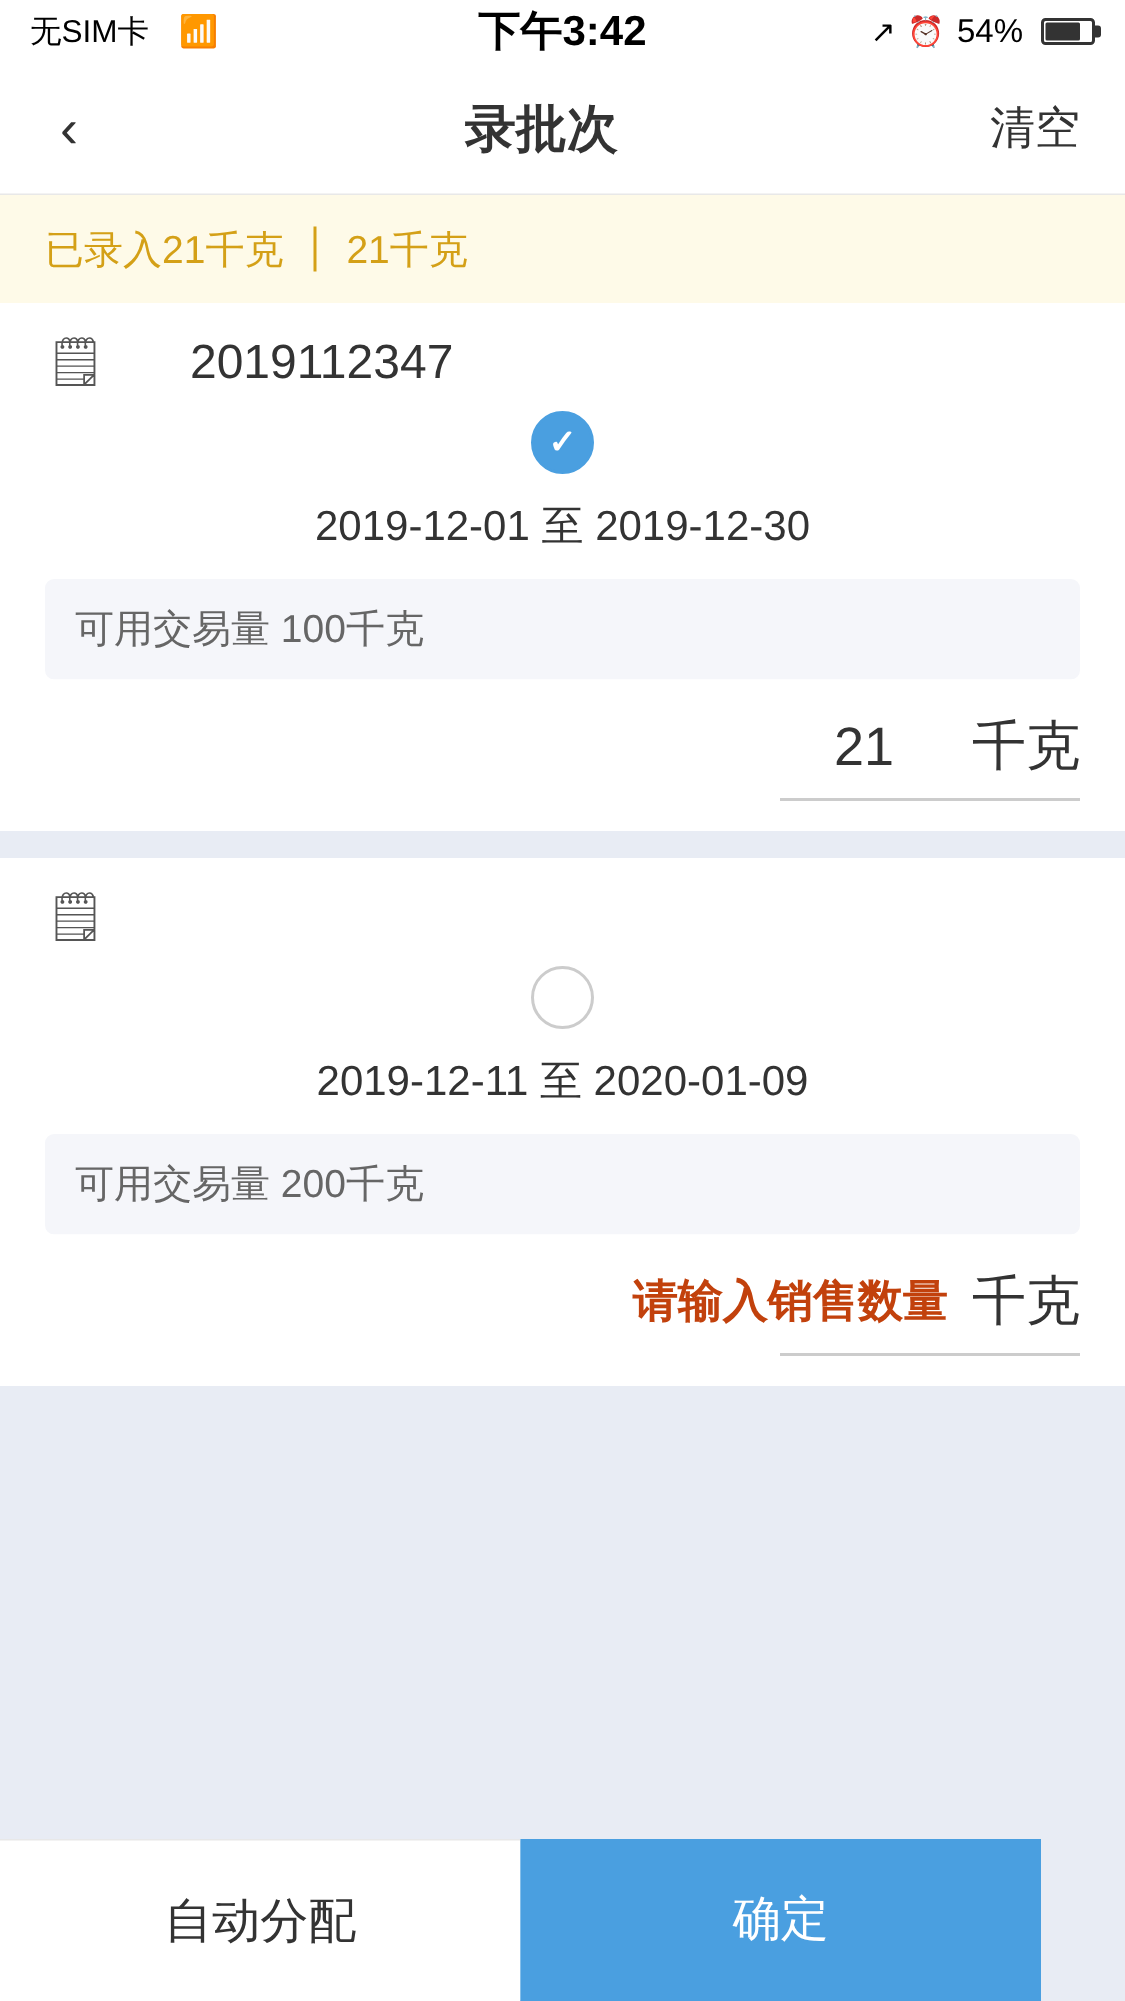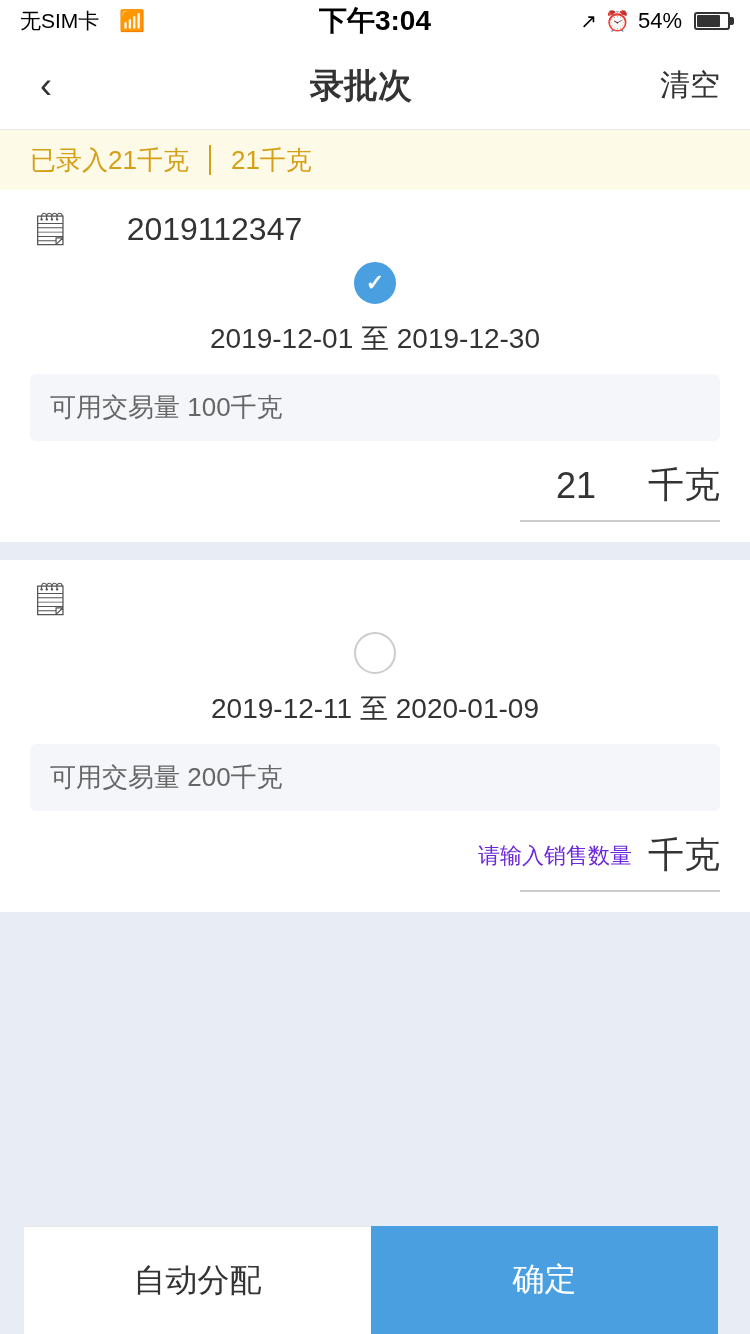--- a/index.html
+++ b/index.html
@@ -96,21 +96,21 @@
     }
     .nav-clear {
       font-size: 30px;
       color: #333;
       cursor: pointer;
     }
 
     
     .info-banner {
       width: 750px;
-      height: 60px;
+      height: 72px;
       background: #fefae8;
       display: flex;
       align-items: center;
       padding: 0 30px;
       gap: 20px;
     }
     .info-text {
       font-size: 26px;
       color: #d4a017;
     }
@@ -203,22 +203,23 @@
     .quantity-value {
       font-size: 36px;
       color: #333;
       font-weight: 500;
     }
     .quantity-unit {
       font-size: 36px;
       color: #333;
     }
     .quantity-input-placeholder {
-      font-size: 22px;
-      color: #6d28d9;
+      font-size: 30px;
+      color: #c2410c;
+      font-weight: bold;
     }
     .quantity-divider {
       height: 2px;
       background: #ccc;
       width: 200px;
       margin: 0 30px 0 auto;
     }
 
     
     .section-divider {
@@ -234,21 +235,20 @@
     }
 
     
     .footer {
       position: fixed;
       bottom: 0;
       left: 0;
       width: 694px;
       height: 108px;
       display: flex;
-      margin-left: 24px;
     }
     .btn-auto {
       flex: 1;
       background: #fff;
       border: none;
       font-size: 32px;
       color: #333;
       cursor: pointer;
       display: flex;
       align-items: center;
@@ -268,21 +268,21 @@
     }
   </style>
 </head>
 <body>
 
 <div class="status-bar">
   <div class="status-left">
     <span>无SIM卡</span>
     <span> 📶</span>
   </div>
-  <div class="status-center">下午3:04</div>
+  <div class="status-center">下午3:42</div>
   <div class="status-right">
     <span style="font-size:20px;">↗</span>
     <span style="font-size:20px;">⏰</span>
     <span>54%</span>
     <div class="battery-icon">
       <div class="battery-fill"></div>
     </div>
   </div>
 </div>
 

